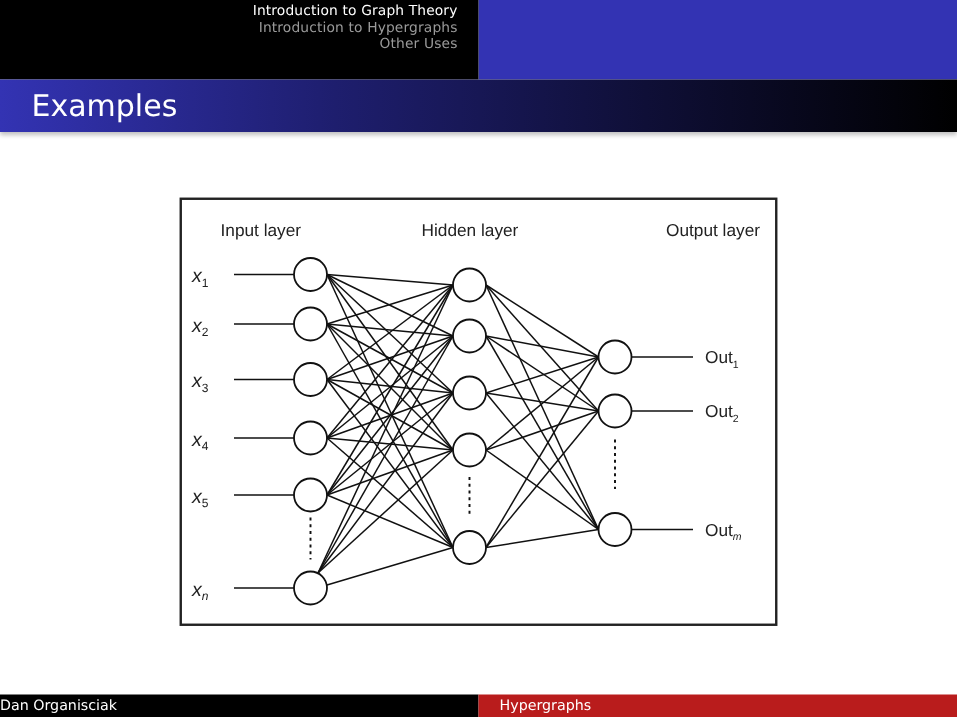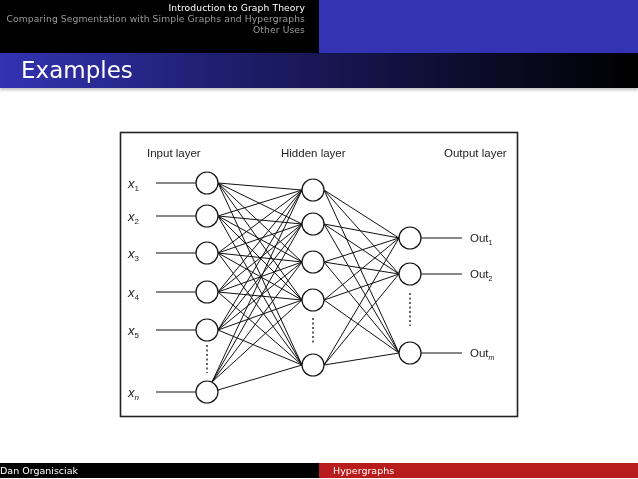--- a/index.html
+++ b/index.html
@@ -26,21 +26,21 @@
     }
     .section-item { color: #9a9a9a; white-space: nowrap; }
     .section-item.active { color: #ffffff; }
     .frametitle {
       position: absolute; left: 0; top: 53px; width: 638px; height: 35px;
       background: linear-gradient(to right, #3333b3 0%, #1e1e6e 35%, #000000 100%);
       box-shadow: 0 2px 3px rgba(0,0,0,0.25);
     }
     .frametitle-text {
       position: absolute; left: 21px; top: 4px;
-      color: #ffffff; font-size: 23px; line-height: 26px;
+      color: #ffffff; font-size: 20px; line-height: 26px;
     }
     .figure {
       position: absolute; left: 0; top: 0; width: 638px; height: 479px;
     }
     .footer {
       position: absolute; left: 0; top: 463px; width: 638px; height: 15px;
       display: flex; font-size: 9.5px; line-height: 15px;
     }
     .footer-left {
       width: 319px; background: #000000; color: #ffffff;
@@ -52,21 +52,21 @@
     }
     .diagram-label { font-family: "Liberation Sans", sans-serif; }
   </style>
 </head>
 <body>
 
 <div class="headline">
   <div class="headline-left">
     <div class="section-list">
       <div class="section-item active">Introduction to Graph Theory</div>
-      <div class="section-item">Comparing Segmentation with Simple Graphs and Hypergraphs</div>
+      <div class="section-item">Introduction to Hypergraphs</div>
       <div class="section-item">Other Uses</div>
     </div>
   </div>
   <div class="headline-right"></div>
 </div>
 
 <div class="frametitle">
   <div class="frametitle-text">Examples</div>
 </div>
 

